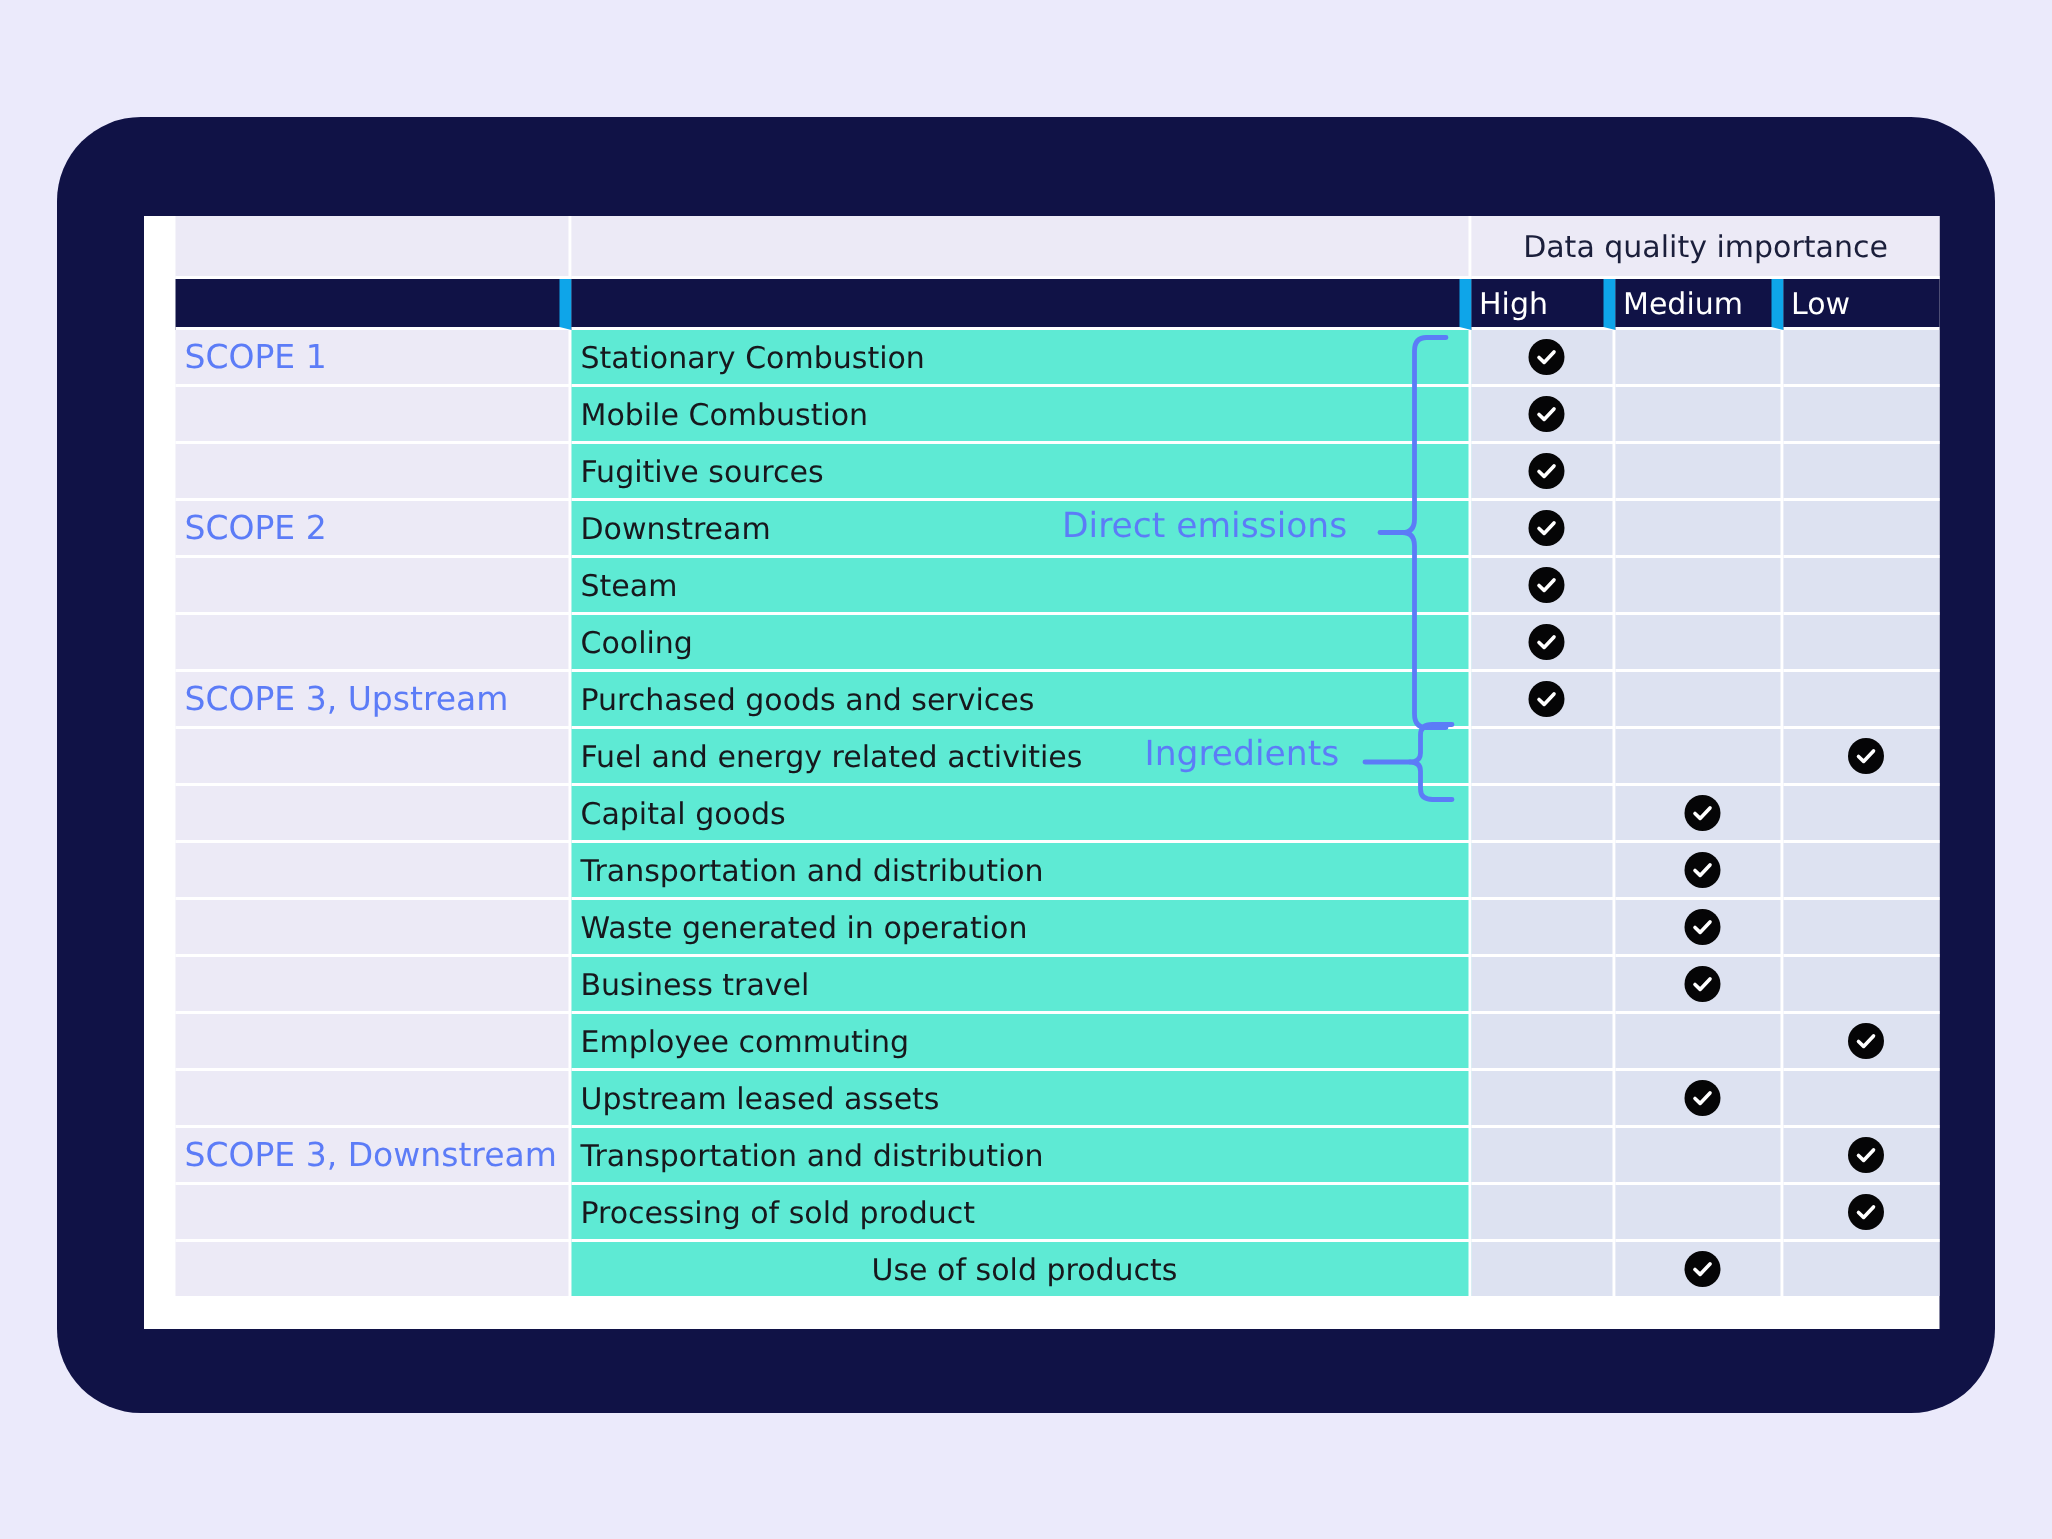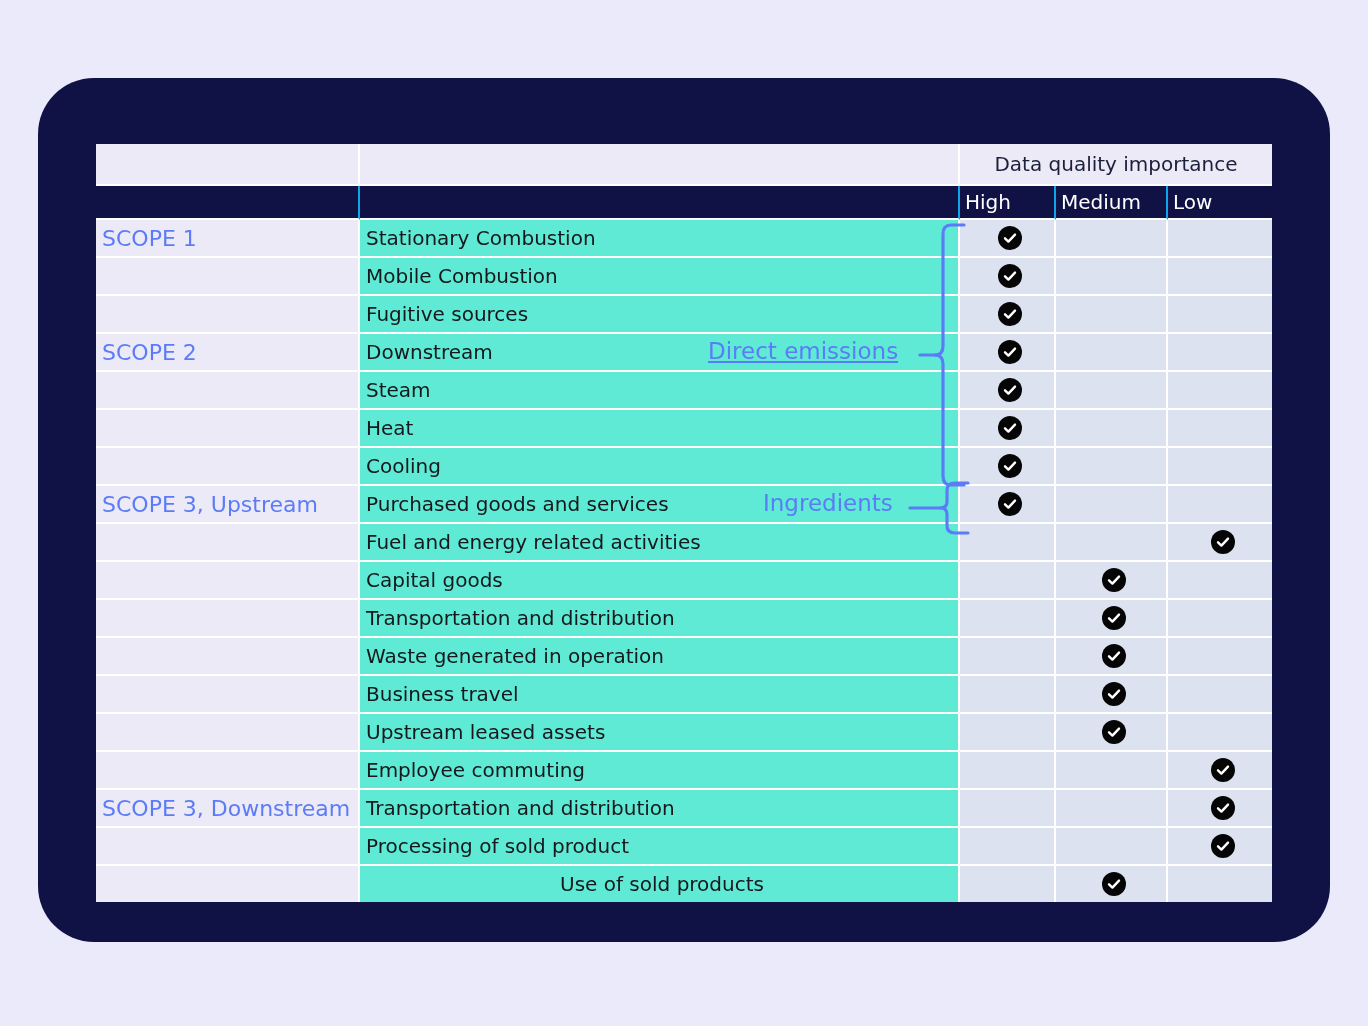--- a/index.html
+++ b/index.html
@@ -33,20 +33,21 @@
   }
 
   
   .table-wrap {
     position: absolute;
     left: 96px;
     top: 144px;
     width: 1176px;
     height: 742px;
     background: #ffffff;
+    padding-left: 21px;
   }
 
   table.matrix {
     border-collapse: separate;
     border-spacing: 0;
     width: 1176px;
     table-layout: fixed;
     font-size: 19px;
   }
 
@@ -72,21 +73,21 @@
     border-right: none;
     padding: 0 6px;
   }
 
   tr.hdr-band > td {
     height: 32px;
     background: #101246;
     color: #ffffff;
     font-size: 20px;
     padding: 0 0 0 5px;
-    border-right: 2px solid #0ea5e9;
+    border-right: 8px solid #0ea5e9;
     border-bottom: 2px solid #ffffff;
     vertical-align: middle;
     white-space: nowrap;
   }
   tr.hdr-band > td.blank-a,
   tr.hdr-band > td.blank-b { color: transparent; }
   tr.hdr-band > td.lvl-low { border-right: none; }
 
   
   tr.row > td {
@@ -130,21 +131,21 @@
   .check svg { position: absolute; left: 4px; top: 4px; }
   .check.hidden { visibility: hidden; }
 
   
   .anno-label {
     position: absolute;
     color: #5c7cf7;
     font-size: 23px;
     white-space: nowrap;
   }
-  #anno-direct  { left: 708px; top: 338px; text-decoration: underline; }
+  #anno-direct  { left: 708px; top: 338px; }
   #anno-ingred  { left: 763px; top: 490px; }
 
   svg.brace { position: absolute; overflow: visible; }
   #brace-direct { left: 920px; top: 222px; }
   #brace-ingred { left: 910px; top: 480px; }
 </style>
 </head>
 <body>
 
 <div class="stage">
@@ -213,29 +214,20 @@
             <td class="scope-cell"></td>
             <td class="cat-cell">Steam</td>
             <td class="mark-cell lvl-high"><span class="check"><svg width="16" height="16" viewBox="0 0 16 16">
                   <path d="M3 8.3 L6.4 11.6 L13 4.6" fill="none" stroke="#ffffff" stroke-width="2.4" stroke-linecap="round" stroke-linejoin="round"></path>
                 </svg></span></td>
             <td class="mark-cell lvl-med"><span class="check hidden"></span></td>
             <td class="mark-cell lvl-low"><span class="check hidden"></span></td>
           </tr>
           <tr class="row">
             <td class="scope-cell"></td>
-            <td class="cat-cell">Heat</td>
-            <td class="mark-cell lvl-high"><span class="check"><svg width="16" height="16" viewBox="0 0 16 16">
-                  <path d="M3 8.3 L6.4 11.6 L13 4.6" fill="none" stroke="#ffffff" stroke-width="2.4" stroke-linecap="round" stroke-linejoin="round"></path>
-                </svg></span></td>
-            <td class="mark-cell lvl-med"><span class="check hidden"></span></td>
-            <td class="mark-cell lvl-low"><span class="check hidden"></span></td>
-          </tr>
-          <tr class="row">
-            <td class="scope-cell"></td>
             <td class="cat-cell">Cooling</td>
             <td class="mark-cell lvl-high"><span class="check"><svg width="16" height="16" viewBox="0 0 16 16">
                   <path d="M3 8.3 L6.4 11.6 L13 4.6" fill="none" stroke="#ffffff" stroke-width="2.4" stroke-linecap="round" stroke-linejoin="round"></path>
                 </svg></span></td>
             <td class="mark-cell lvl-med"><span class="check hidden"></span></td>
             <td class="mark-cell lvl-low"><span class="check hidden"></span></td>
           </tr>
           <tr class="row">
             <td class="scope-cell">SCOPE 3, Upstream</td>
             <td class="cat-cell">Purchased goods and services</td>
@@ -285,35 +277,35 @@
             <td class="scope-cell"></td>
             <td class="cat-cell">Business travel</td>
             <td class="mark-cell lvl-high"><span class="check hidden"></span></td>
             <td class="mark-cell lvl-med"><span class="check"><svg width="16" height="16" viewBox="0 0 16 16">
                   <path d="M3 8.3 L6.4 11.6 L13 4.6" fill="none" stroke="#ffffff" stroke-width="2.4" stroke-linecap="round" stroke-linejoin="round"></path>
                 </svg></span></td>
             <td class="mark-cell lvl-low"><span class="check hidden"></span></td>
           </tr>
           <tr class="row">
             <td class="scope-cell"></td>
+            <td class="cat-cell">Employee commuting</td>
+            <td class="mark-cell lvl-high"><span class="check hidden"></span></td>
+            <td class="mark-cell lvl-med"><span class="check hidden"></span></td>
+            <td class="mark-cell lvl-low"><span class="check"><svg width="16" height="16" viewBox="0 0 16 16">
+                  <path d="M3 8.3 L6.4 11.6 L13 4.6" fill="none" stroke="#ffffff" stroke-width="2.4" stroke-linecap="round" stroke-linejoin="round"></path>
+                </svg></span></td>
+          </tr>
+          <tr class="row">
+            <td class="scope-cell"></td>
             <td class="cat-cell">Upstream leased assets</td>
             <td class="mark-cell lvl-high"><span class="check hidden"></span></td>
             <td class="mark-cell lvl-med"><span class="check"><svg width="16" height="16" viewBox="0 0 16 16">
                   <path d="M3 8.3 L6.4 11.6 L13 4.6" fill="none" stroke="#ffffff" stroke-width="2.4" stroke-linecap="round" stroke-linejoin="round"></path>
                 </svg></span></td>
             <td class="mark-cell lvl-low"><span class="check hidden"></span></td>
-          </tr>
-          <tr class="row">
-            <td class="scope-cell"></td>
-            <td class="cat-cell">Employee commuting</td>
-            <td class="mark-cell lvl-high"><span class="check hidden"></span></td>
-            <td class="mark-cell lvl-med"><span class="check hidden"></span></td>
-            <td class="mark-cell lvl-low"><span class="check"><svg width="16" height="16" viewBox="0 0 16 16">
-                  <path d="M3 8.3 L6.4 11.6 L13 4.6" fill="none" stroke="#ffffff" stroke-width="2.4" stroke-linecap="round" stroke-linejoin="round"></path>
-                </svg></span></td>
           </tr>
           <tr class="row">
             <td class="scope-cell">SCOPE 3, Downstream</td>
             <td class="cat-cell">Transportation and distribution</td>
             <td class="mark-cell lvl-high"><span class="check hidden"></span></td>
             <td class="mark-cell lvl-med"><span class="check hidden"></span></td>
             <td class="mark-cell lvl-low"><span class="check"><svg width="16" height="16" viewBox="0 0 16 16">
                   <path d="M3 8.3 L6.4 11.6 L13 4.6" fill="none" stroke="#ffffff" stroke-width="2.4" stroke-linecap="round" stroke-linejoin="round"></path>
                 </svg></span></td>
           </tr>

